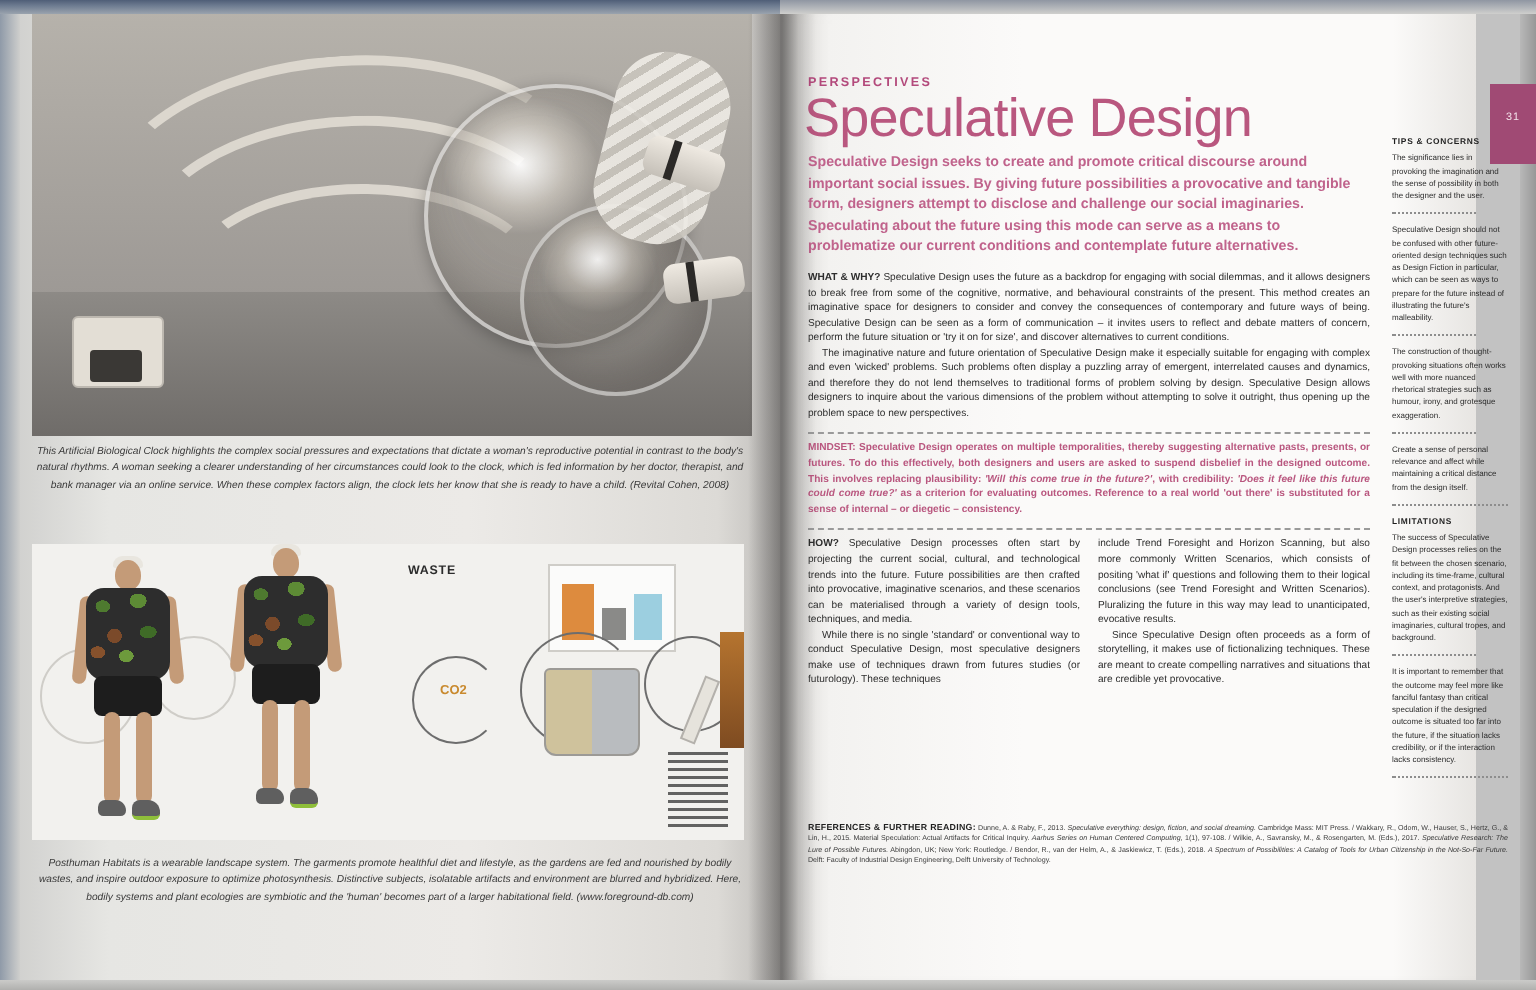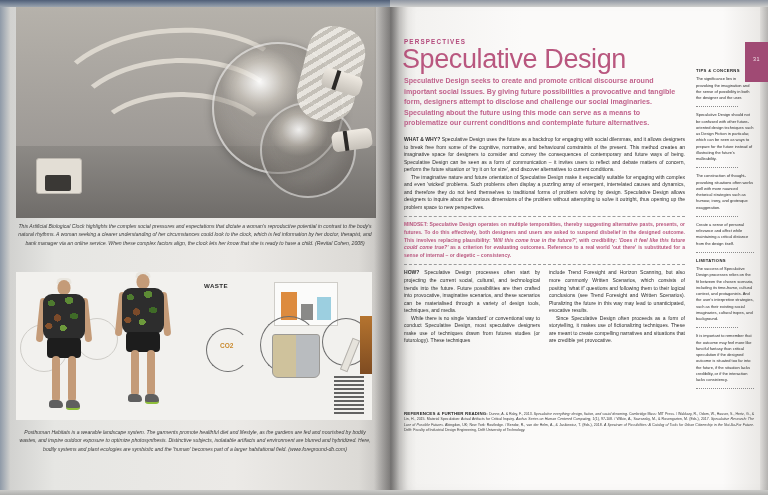--- a/index.html
+++ b/index.html
@@ -126,21 +126,21 @@
   .ticklist{position:absolute;left:318px;top:104px;width:30px;height:38px;
     background:repeating-linear-gradient(180deg,#333 0 1.6px, transparent 1.6px 4px);opacity:.75;}
 
   .cap2{
     position:absolute;left:17px;top:428px;width:356px;
     font-style:italic;font-size:5.1px;line-height:8.4px;color:#3a3a3a;text-align:center;
   }
 
   
   .page-right{
-    position:absolute;left:390px;top:0;width:378px;height:495px;
+    position:absolute;left:390px;top:0;width:348px;height:495px;
     background:linear-gradient(90deg,#dcdad7 0%,#f3f2f0 7%,#fbfaf9 35%,#fbfaf9 88%,#e7e5e2 100%);
     box-shadow:inset 14px 0 22px -14px rgba(0,0,0,.4);
   }
   .rp-inner{position:absolute;left:14px;top:0;width:350px;height:495px;}
 
   .kicker{
     position:absolute;left:0;top:38px;font-size:6.3px;font-weight:bold;letter-spacing:1.15px;
     color:#b34a7c;
   }
   .title{

